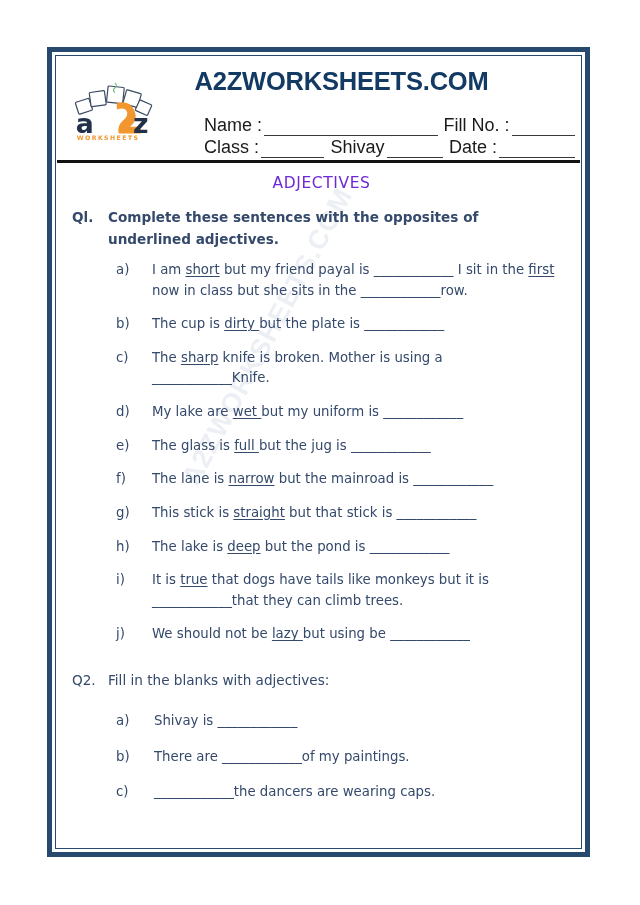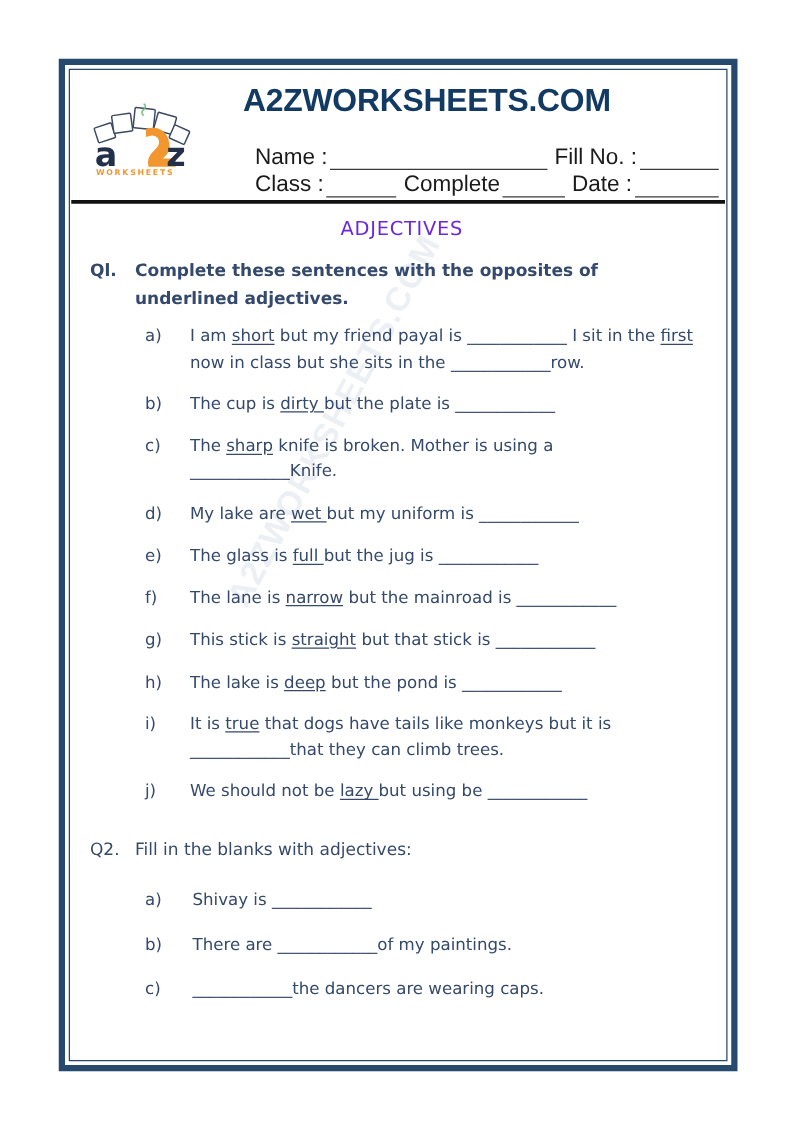--- a/index.html
+++ b/index.html
@@ -210,21 +210,21 @@
           <span class="fl">Name :</span>
           <span class="blank b-name"></span>
           <span class="sp"></span>
           <span class="fl">Fill No. :</span>
           <span class="blank b-roll"></span>
         </div>
         <div class="field-row">
           <span class="fl">Class :</span>
           <span class="blank b-class"></span>
           <span class="sp"></span>
-          <span class="fl">Complete</span>
+          <span class="fl">Shivay</span>
           <span class="blank b-section"></span>
           <span class="sp"></span>
           <span class="fl">Date :</span>
           <span class="blank b-date"></span>
         </div>
       </div>
     </div>
 
     <div class="hrule"></div>
 

